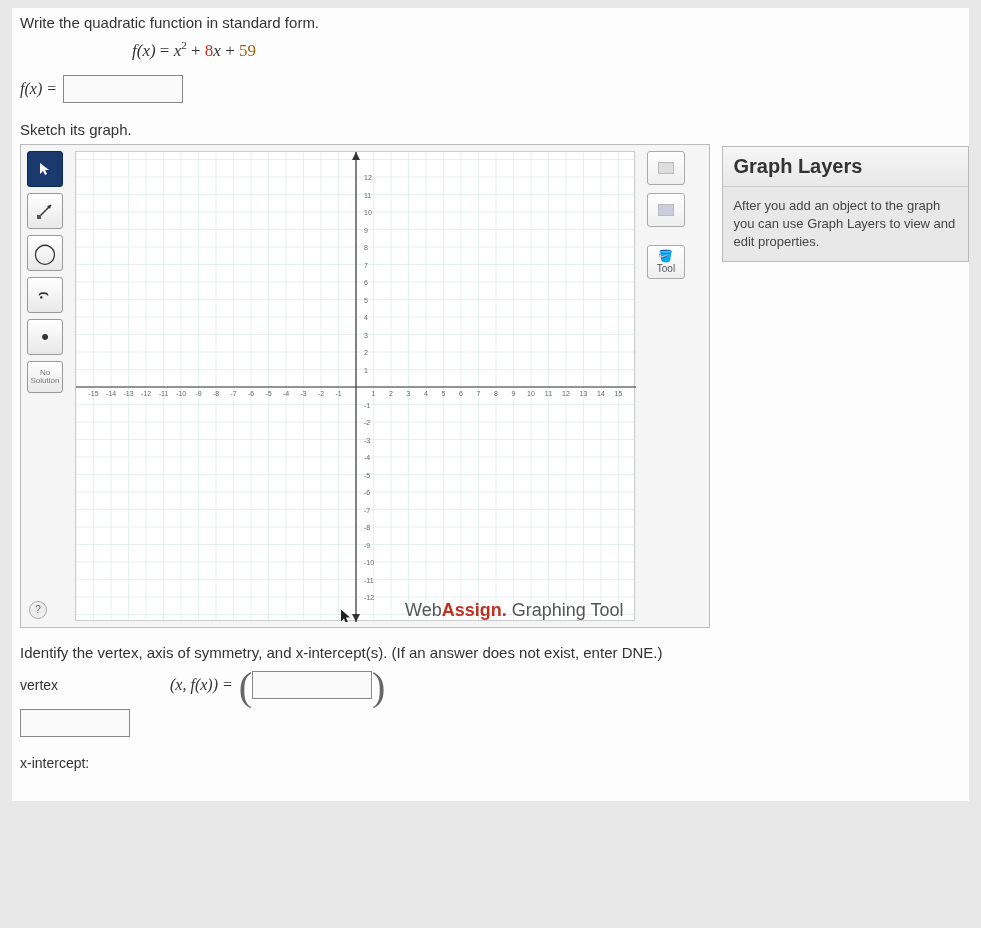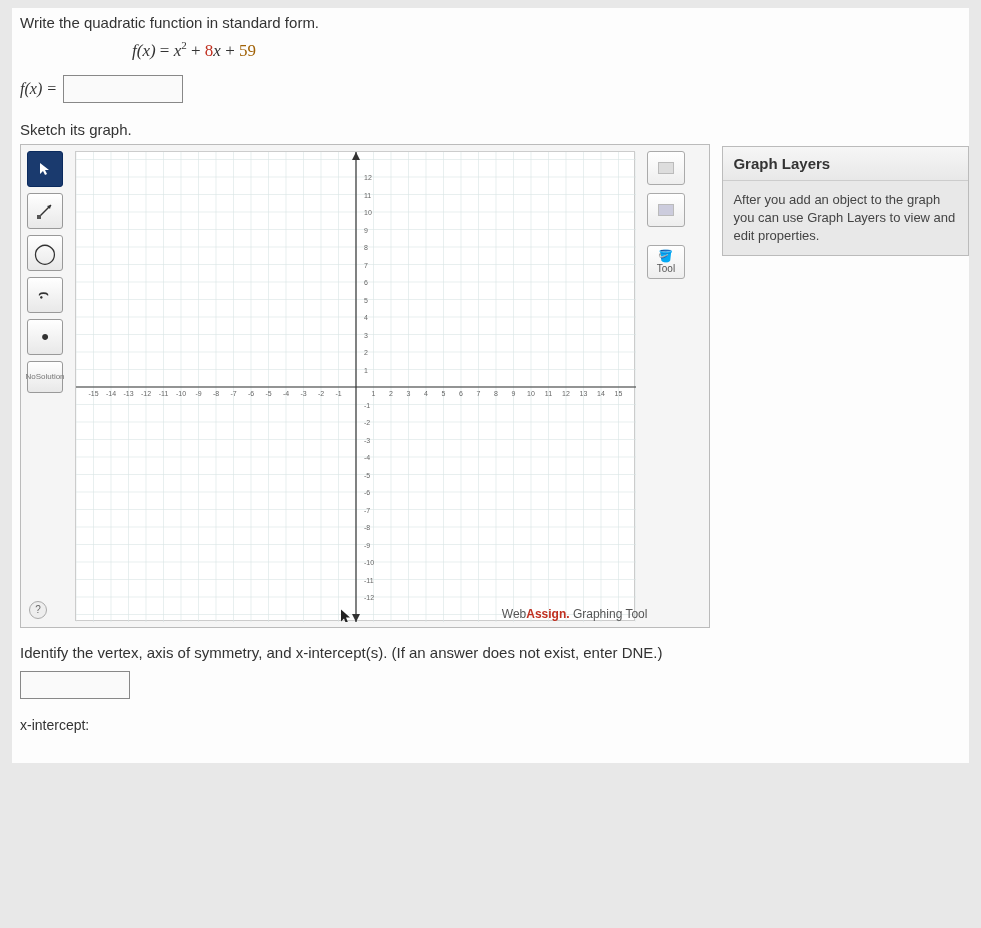--- a/index.html
+++ b/index.html
@@ -75,21 +75,21 @@
   }
   .tool-btn.active {
     background: #1a3a6e;
     color: #fff;
     border-color: #0a2a5e;
   }
   .tool-btn.nosol {
     height: 32px;
     font-size: 8px;
     color: #777;
-    flex-direction: row;
+    flex-direction: column;
     line-height: 1;
   }
 
   .graph-area {
     position: relative;
     width: 560px;
     height: 470px;
     background: #fff;
     border: 1px solid #ccc;
   }
@@ -113,22 +113,22 @@
     cursor:pointer;
     flex-direction: column;
   }
   .ctrl-btn .blank-icon {
     width: 16px; height: 12px; background: #ddd; border: 1px solid #bbb;
   }
 
   .footer-label {
     position: absolute;
     bottom: 6px;
-    right: 62px;
-    font-size: 12px;
+    right: 86px;
+    font-size: 18px;
     color: #555;
   }
   .footer-label .wa-assign { color:#c03020; font-weight:bold;}
   .help-icon {
     position:absolute;
     bottom: 8px; left: 8px;
     width:18px;height:18px;
     border:1px solid #aaa;border-radius:50%;
     background:#eee;
     font-size:10px; display:flex;align-items:center;justify-content:center;
@@ -137,21 +137,21 @@
 
   .layers-panel {
     background: linear-gradient(#f0f0f0,#e4e4e4);
     border: 1px solid #bbb;
     width: 250px;
     margin-top: 2px;
   }
   .layers-header {
     padding: 8px 10px;
     font-weight: bold;
-    font-size: 15px;
+    font-size: 20px;
     border-bottom: 1px solid #ccc;
     background: linear-gradient(#f6f6f6,#e8e8e8);
   }
   .layers-body {
     padding: 10px;
     font-size: 13px;
     color: #444;
     line-height: 1.4;
     background: #e8e8e8;
   }
@@ -385,20 +385,27 @@
     </div>
 
     <div class="layers-panel">
       <div class="layers-header">Graph Layers</div>
       <div class="layers-body">After you add an object to the graph you can use Graph Layers to view and edit properties.</div>
     </div>
   </div>
 
   <div class="identify-text">Identify the vertex, axis of symmetry, and x-intercept(s). (If an answer does not exist, enter DNE.)</div>
 
+  <div class="form-row">
+    <span class="lbl">vertex</span>
+    <span class="mathlbl">(x, f(x))  =</span>
+    <span class="paren">(</span>
+    <input class="input-box" type="text" style="">
+    <span class="paren">)</span>
+  </div>
 
   <div class="form-row">
     <input class="input-box small" type="text" style="">
   </div>
 
   <div class="form-row" style="margin-top:18px;align-items:center;">
     <span class="lbl">x-intercept:</span>
   </div>
 
 </div>

